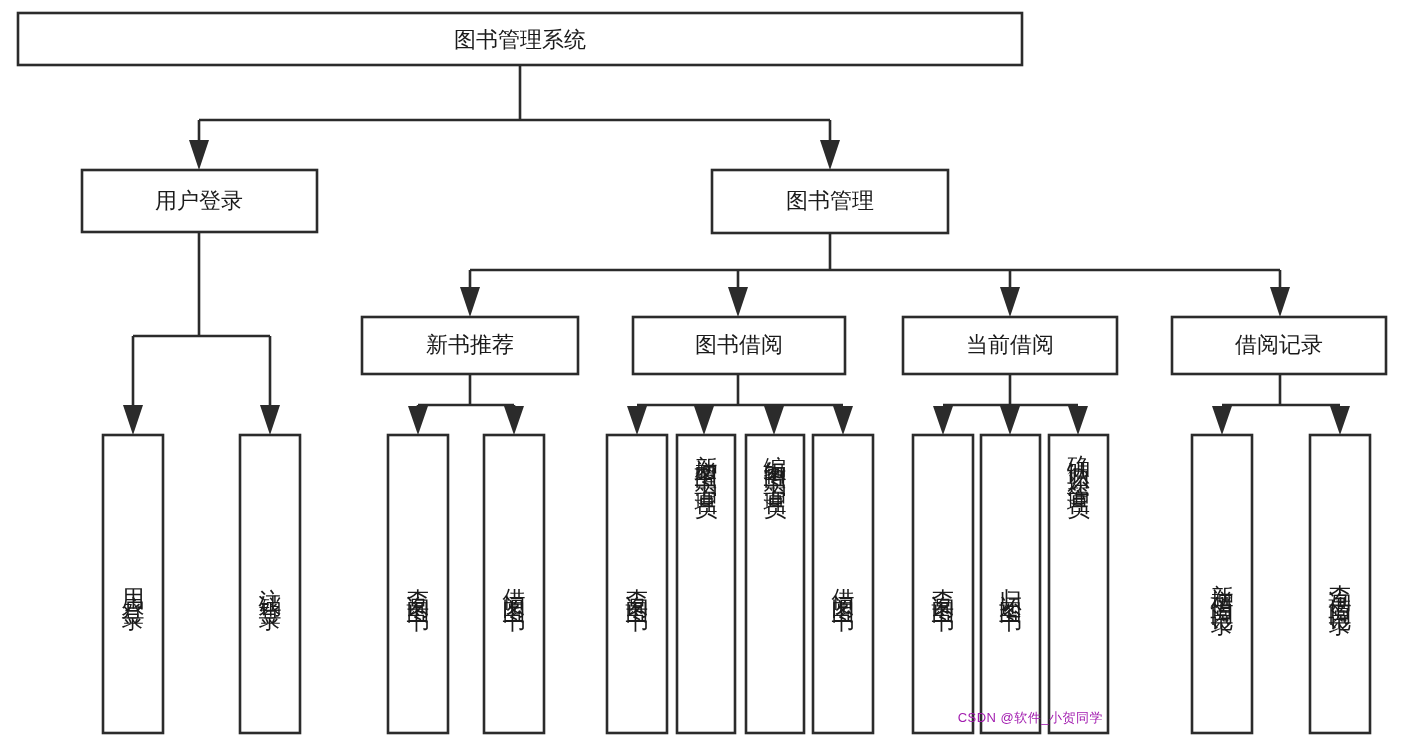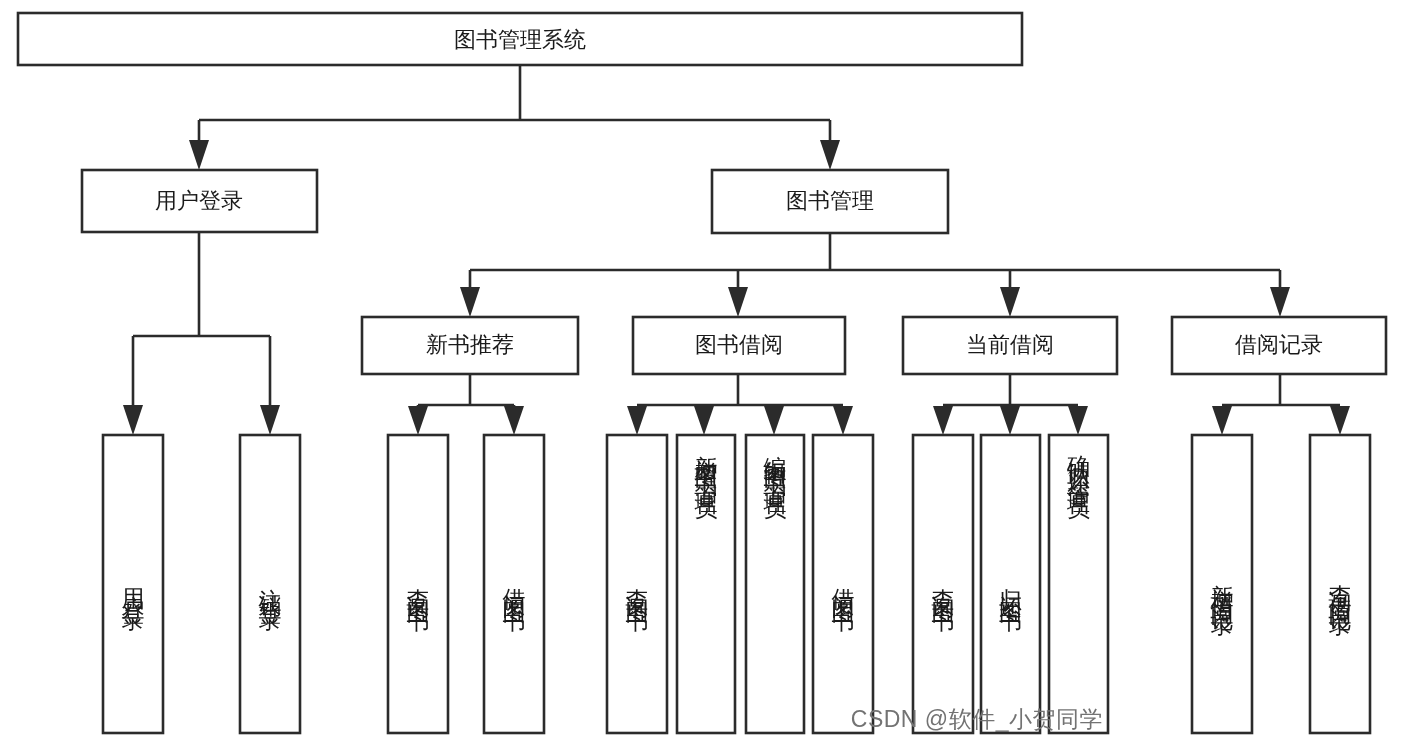--- a/index.html
+++ b/index.html
@@ -49,24 +49,24 @@
     font-size: 22px;
     text-anchor: middle;
     dominant-baseline: middle;
   }
   .node-label-h {
     font-size: 22px;
   }
   .watermark {
     position: absolute;
     right: 8px;
-    bottom: 12px;
+    bottom: 20px;
     font-family: "Liberation Sans", "DejaVu Sans", sans-serif;
-    font-size: 23px;
-    color: #737373;
+    font-size: 13px;
+    color: #a21caf;
     white-space: nowrap;
     letter-spacing: 0.5px;
     pointer-events: none;
   }
 </style>
 </head>
 <body>
 
 <div id="diagram-root">
 

